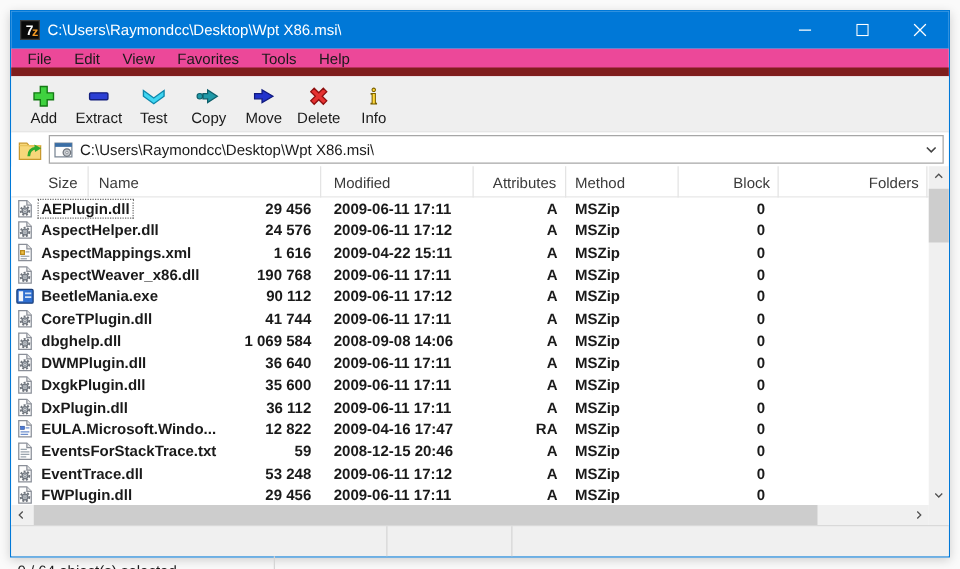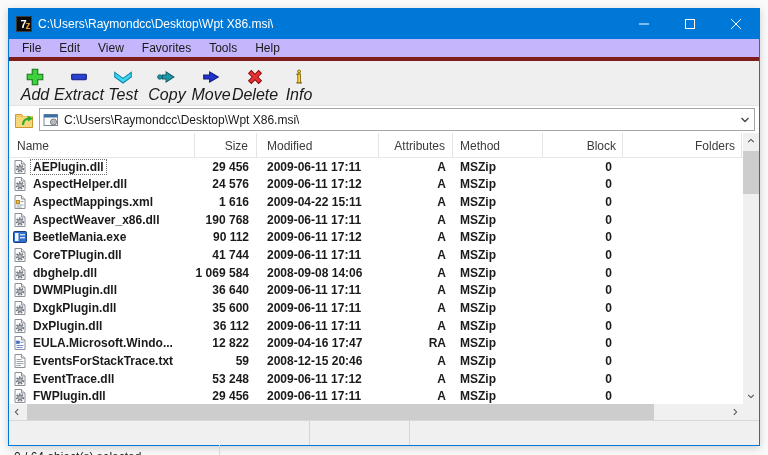--- a/index.html
+++ b/index.html
@@ -10,31 +10,31 @@
 
   
   .titlebar { position:absolute; left:0; top:0; width:750px; height:30px; background:#0078d7;
               display:flex; align-items:center; color:#fff; }
   .titlebar .appicon { margin-left:7px; width:16px; height:16px; flex:0 0 16px; }
   .titlebar .caption { margin-left:6px; white-space:nowrap; overflow:hidden; }
   .winbtns { position:absolute; right:0; top:0; height:30px; display:flex; }
   .winbtn { width:46px; height:30px; display:flex; align-items:center; justify-content:center; }
 
   
-  .menubar { position:absolute; left:0; top:30px; width:750px; height:22px; background:#c4b5fd;
-             display:flex; align-items:center; border-bottom:4px solid #7f1d1d; }
+  .menubar { position:absolute; left:0; top:30px; width:750px; height:22px; background:#ec4899;
+             display:flex; align-items:center; border-bottom:7px solid #7f1d1d; }
   .menu-item { padding:0 9px; height:22px; display:flex; align-items:center; }
   .menu-item:first-child { margin-left:4px; }
 
   
   .toolbar { position:absolute; left:0; top:52px; width:750px; height:45px; background:#efefef;
              border-bottom:1px solid #e3e3e3; display:flex; align-items:flex-start; padding-left:4px; }
   .tbtn { width:44px; height:44px; display:flex; flex-direction:column; align-items:center; justify-content:center; }
   .tbtn svg { width:24px; height:22px; }
-  .tbtn .tlabel { margin-top:0px; font-size:16px; line-height:13px;font-style:italic; }
+  .tbtn .tlabel { margin-top:0px; font-size:12px; line-height:13px; }
 
   
   .addressbar { position:absolute; left:0; top:97px; width:750px; height:27px; background:#fff;
                 display:flex; align-items:center; }
   .up-btn { width:30px; height:24px; display:flex; align-items:center; justify-content:center; }
   .combo { height:23px; flex:1; margin-right:4px; border:1px solid #a6a6a6; background:#fff;
            display:flex; align-items:center; position:relative; }
   .combo .msi-icon { margin-left:3px; width:16px; height:16px; }
   .combo .path { margin-left:5px; white-space:nowrap; overflow:hidden; }
   .combo .chev { position:absolute; right:4px; top:6px; }
@@ -187,22 +187,22 @@
         </svg>
       <span class="path">C:\Users\Raymondcc\Desktop\Wpt X86.msi\</span>
       <svg class="chev" width="10" height="10" viewBox="0 0 10 10">
           <path d="M1.5 3 L5 6.5 L8.5 3" fill="none" stroke="#444" stroke-width="1.3"></path>
         </svg>
     </div>
   </div>
 
   <div class="list">
     <div class="lheader">
+      <div class="hcell hc-size">Size</div>
       <div class="hcell hc-name">Name</div>
-      <div class="hcell hc-size">Size</div>
       <div class="hcell hc-modified">Modified</div>
       <div class="hcell hc-attr">Attributes</div>
       <div class="hcell hc-method">Method</div>
       <div class="hcell hc-block">Block</div>
       <div class="hcell hc-folders">Folders</div>
     </div>
 
     <div class="rows">
         <div class="frow focused">
     <div class="cell c-name">

